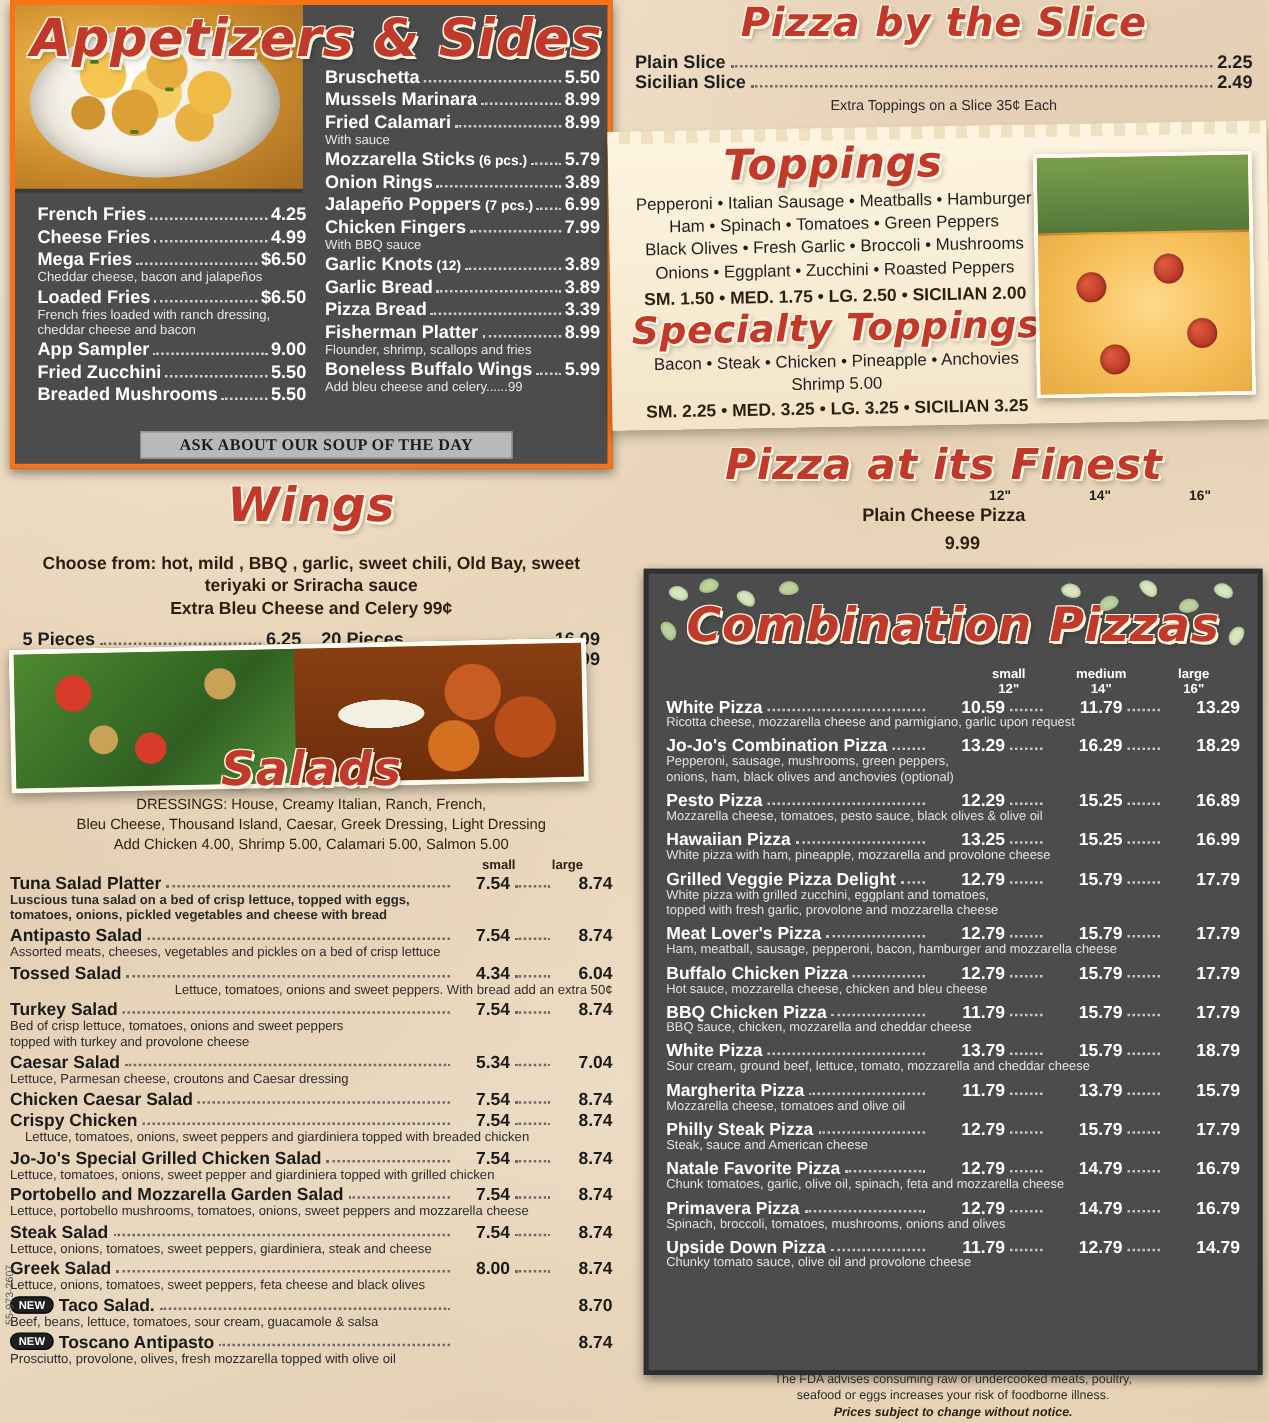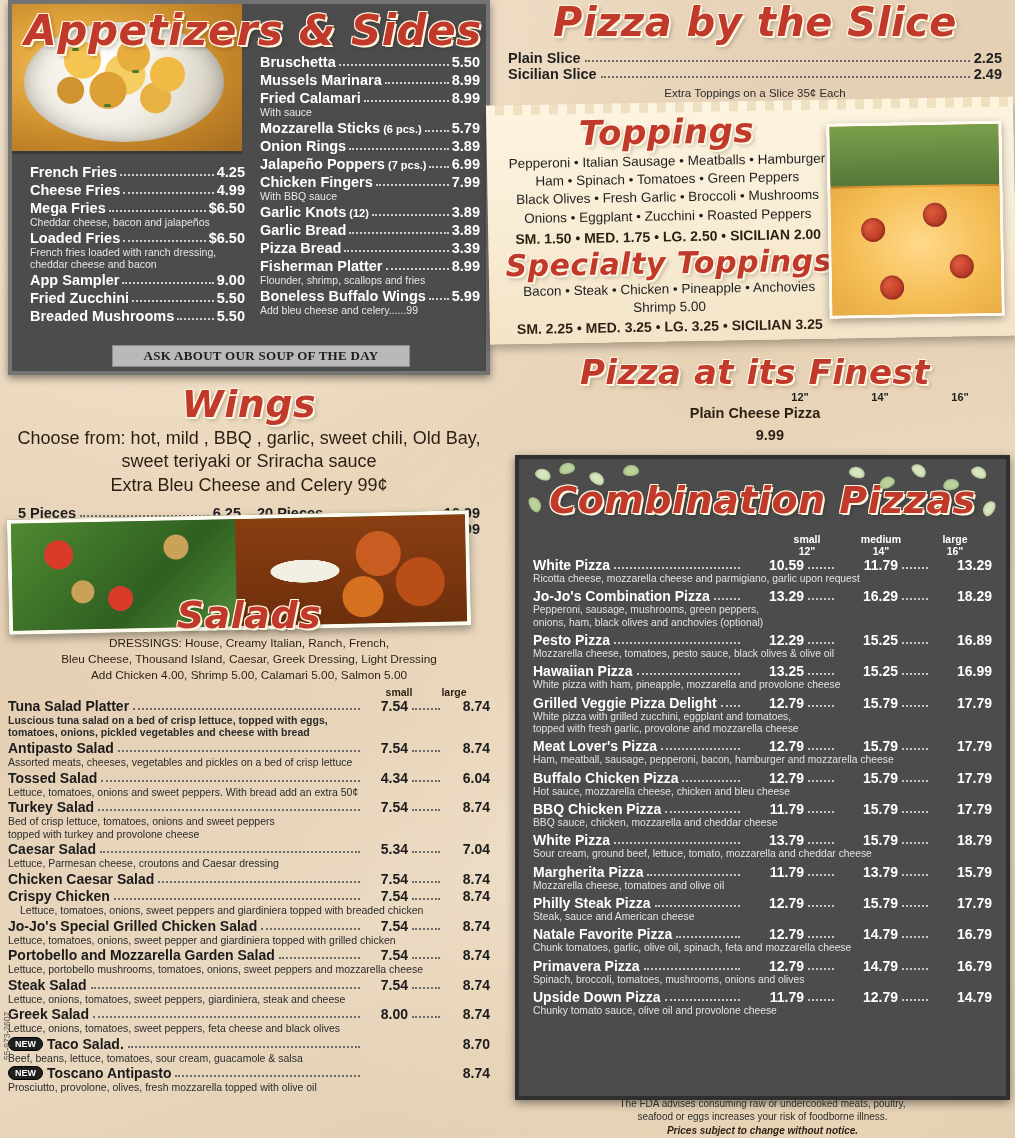--- a/index.html
+++ b/index.html
@@ -36,21 +36,21 @@
       1px -1px 0 #fff6e0,
       -1px 1px 0 #fff6e0,
       3px 3px 4px rgba(0,0,0,.25);
     line-height: 1;
   }
 
   
   #appetizers-panel {
     position:absolute; left:8px; top:0px; width:482px; height:375px;
     background:#4c4c4c;
-    border:4px solid #737373;
+    border:4px solid #f97316;
     box-shadow: 0 3px 8px rgba(0,0,0,.45);
     overflow:hidden;
   }
   #appetizers-photo {
     position:absolute; left:0; top:0; width:230px; height:150px;
     background:
       radial-gradient(ellipse at 30% 40%, #f3c05a 0%, #e0a33c 35%, #c98a2b 60%, #a56c20 100%),
       linear-gradient(#e8b84f,#c9872a);
     border-bottom:3px solid #3a3a3a;
   }
@@ -98,21 +98,21 @@
   #soup-banner {
     position:absolute; left:100px; top:341px; width:298px; height:22px;
     background:#b9b9b9; border:1px solid #8d8d8d;
     display:flex; align-items:center; justify-content:center;
     font-family:"Liberation Serif", serif;
     font-weight:700; font-size:13px; color:#1d1d1d; letter-spacing:.3px;
   }
 
   
   #slice-section { position:absolute; left:500px; top:0px; width:510px; }
-  #slice-title { font-size:40px; text-align:center; margin-top:2px; }
+  #slice-title { font-size:32px; text-align:center; margin-top:2px; }
   .slice-list { margin-top:8px; padding:0 8px; }
   .lt { display:flex; align-items:flex-end; font-weight:700; font-size:14.5px; color:#1f1f1f; }
   .lt .dots { flex:1; border-bottom:2px dotted #6a6a6a; margin:0 4px 4px 4px; }
   #slice-extra { text-align:center; font-size:11.5px; margin-top:5px; color:#2b2b2b; }
 
   
   #toppings-panel {
     position:absolute; left:488px; top:105px; width:527px; height:235px;
     background: linear-gradient(#fdf4e0,#f3e4c8);
     box-shadow: 0 4px 10px rgba(0,0,0,.3);
@@ -158,21 +158,21 @@
   #finest-title { font-size:34px; text-align:center; }
   #finest-sizes { display:flex; font-size:11px; font-weight:700; color:#1f1f1f; justify-content:flex-end; padding-right:10px; margin-top:2px;}
   #finest-sizes span { display:inline-block; }
   #finest-row { display:flex; align-items:center; font-weight:700; font-size:14.5px; margin-top:2px; padding:0 8px;flex-direction:column;}
   #finest-row .dots { flex:1; border-bottom:2px dotted #6a6a6a; margin:0 4px 4px 4px; }
   #finest-note { text-align:center; font-size:11.5px; margin-top:4px; }
 
   
   #wings-section { position:absolute; left:8px; top:385px; width:482px; }
   #wings-title { font-size:38px; text-align:center; }
-  #wings-choose { font-size:18px; text-align:center; margin-top:4px; line-height:1.3; }
+  #wings-choose { font-size:14px; text-align:center; margin-top:18px; line-height:1.3;font-weight:bold; }
   .wings-grid { display:flex; margin-top:8px; padding:0 10px; }
   .wings-col { flex:1; }
   .wings-col.right { padding-left:16px; }
 
   
   #salad-photo {
     position:absolute; left:8px; top:515px; width:462px; height:115px;
     transform: rotate(-1.2deg);
     border:4px solid #fffaf0;
     box-shadow: 0 4px 9px rgba(0,0,0,.35);
@@ -548,21 +548,21 @@
           <div class="salad-desc" style="white-space: pre-line;">Assorted meats, cheeses, vegetables and pickles on a bed of crisp lettuce</div>
         </div>
         <div class="salad-item">
           <div class="salad-line">
             <span>Tossed Salad</span>
             <span class="dots"></span>
             <span class="salad-p1">4.34</span>
             <span class="salad-dots2"></span>
             <span class="salad-p2">6.04</span>
           </div>
-          <div class="salad-desc" style="white-space: pre-line;">Lettuce, tomatoes, onions and sweet peppers. With bread add an extra 50¢</div>
+          <div class="salad-desc" style="white-space: pre-line; text-align: right;">Lettuce, tomatoes, onions and sweet peppers. With bread add an extra 50¢</div>
         </div>
         <div class="salad-item">
           <div class="salad-line">
             <span>Turkey Salad</span>
             <span class="dots"></span>
             <span class="salad-p1">7.54</span>
             <span class="salad-dots2"></span>
             <span class="salad-p2">8.74</span>
           </div>
           <div class="salad-desc" style="white-space: pre-line;">Bed of crisp lettuce, tomatoes, onions and sweet peppers

